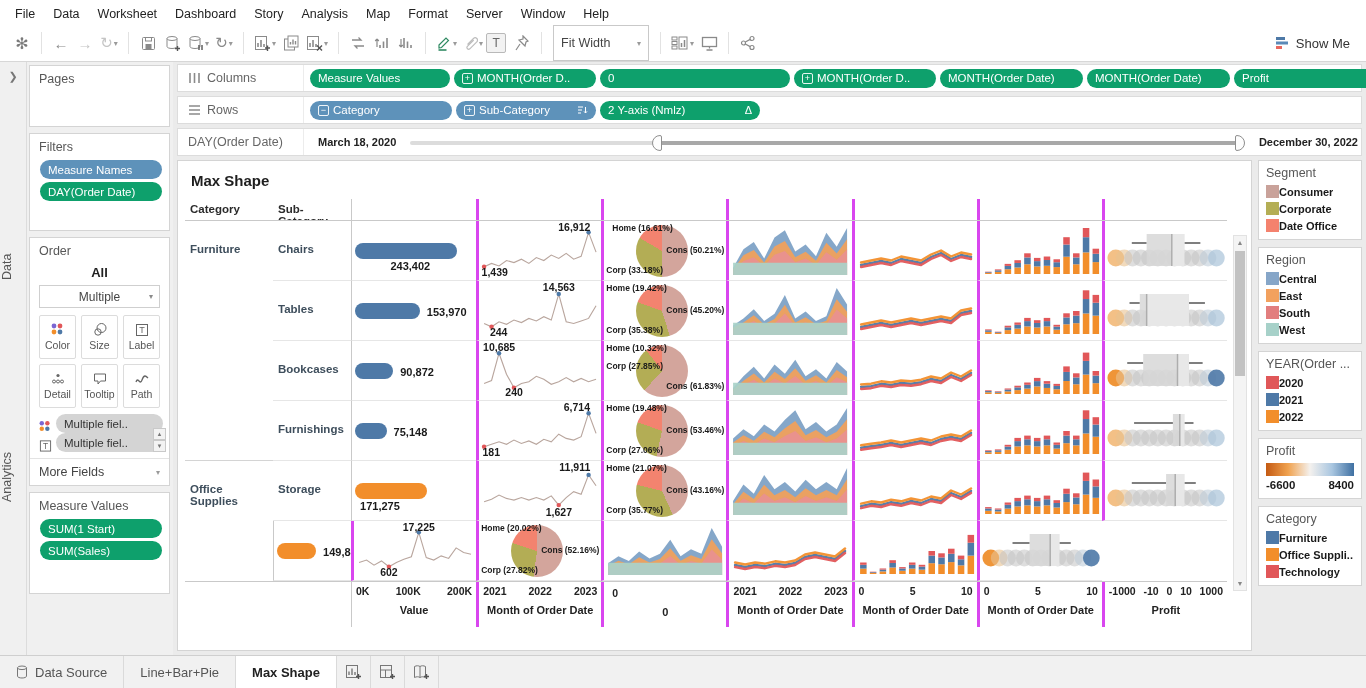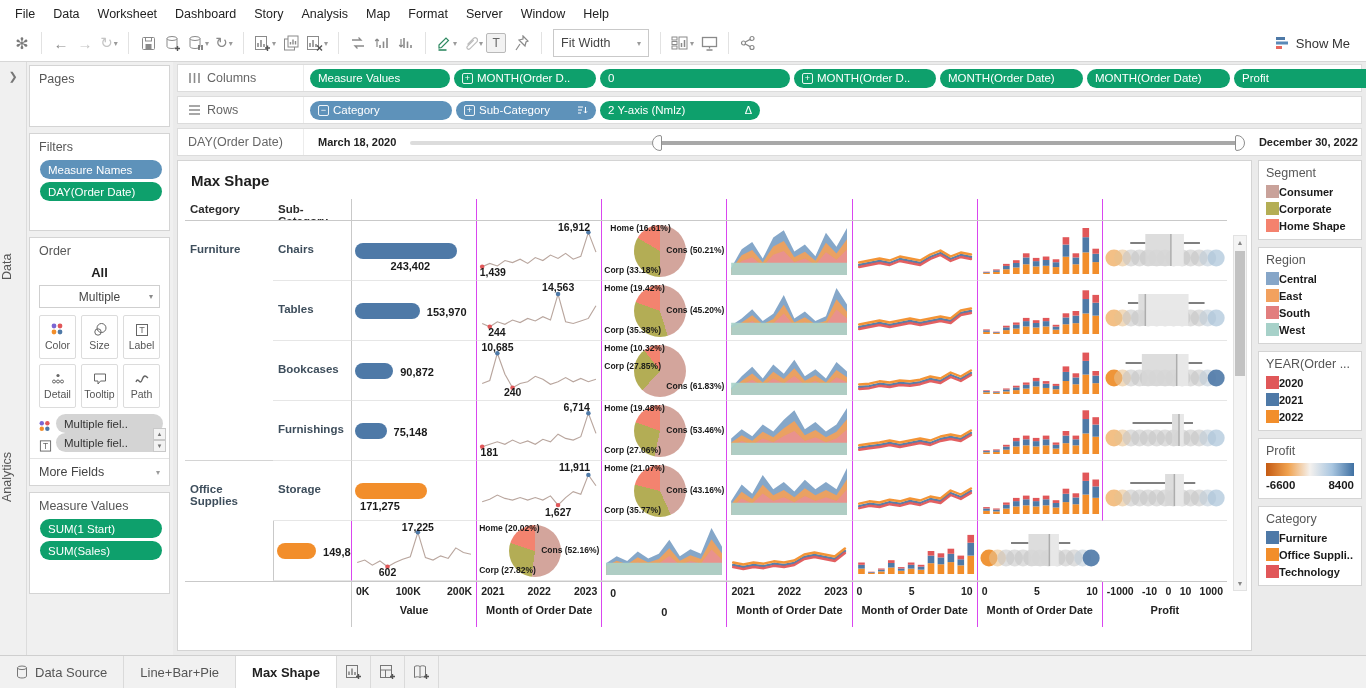--- a/index.html
+++ b/index.html
@@ -12,21 +12,21 @@
   
   .menubar { height:25px; background:#fff; display:flex; align-items:flex-end; padding-left:6px; }
   .menubar .mi { padding:4px 9px; font-size:12.5px; color:#222; cursor:default; }
   
   .toolbar { height:37px; background:#fff; border-bottom:1px solid #d7d7d7; display:flex; align-items:center; padding:0 10px; }
   .tbtn { height:26px; min-width:24px; display:flex; align-items:center; justify-content:center; color:#8a8a8a; font-size:15px; padding:0 3px; border-radius:2px; }
   .tbtn svg { display:block; }
   .tbtn.disabled { color:#c5c5c5; }
   .tcaret { font-size:8px; color:#9a9a9a; margin-left:1px; }
   .tsep { width:1px; height:22px; background:#e2e2e2; margin:0 7px; }
-  .fitwidth { width:96px; height:28px; border:1px solid #c9c9c9; display:flex; align-items:center; justify-content:space-between; padding:0 7px; color:#444; font-size:12.5px; background:#fff; margin:0 4px; }
+  .fitwidth { width:96px; height:36px; border:1px solid #c9c9c9; display:flex; align-items:center; justify-content:space-between; padding:0 7px; color:#444; font-size:12.5px; background:#fff; margin:0 4px; }
   .showme { margin-left:auto; display:flex; align-items:center; gap:6px; color:#333; font-size:13px; padding-right:6px; }
   .tbox { border:1px solid #b9b9b9; width:20px; height:20px; display:flex; align-items:center; justify-content:center; font-size:12px; color:#666; background:#f2f2f2; border-radius:2px; }
   
   .main { display:flex; height:593px; }
   .tabstrip { width:27px; background:#f0f0f0; border-right:1px solid #dcdcdc; position:relative; flex:none; }
   .collapse-btn { width:19px; height:19px; margin:5px auto; color:#777; font-size:11px; display:flex; align-items:center; justify-content:center; }
   .vtab { position:absolute; left:0; width:100%; writing-mode:vertical-rl; transform:rotate(180deg); color:#555; font-size:12.5px; text-align:center; }
   .vtab.data { top:160px; height:90px; }
   .vtab.analytics { top:360px; height:110px; }
   .leftpanel { width:146px; flex:none; background:#f0f0f0; padding:3px 3px 0 2px; display:flex; flex-direction:column; gap:6px; }
@@ -70,21 +70,21 @@
   .fhandle.right { border-radius:2px 8px 8px 2px; }
   
   .viewwrap { flex:1; display:flex; gap:6px; min-height:0; padding-bottom:4px; }
   .sheetcard { flex:1; background:#fff; border:1px solid #d4d4d4; position:relative; min-width:0; }
   .sheet-title { font-weight:bold; font-size:15px; color:#1e1e1e; padding:11px 0 2px 13px; }
   .stable { margin:8px 24px 0 7px; }
   .srow { display:grid; grid-template-columns:88px 78px repeat(7,1fr); }
   .shead { height:22px; border-bottom:1px solid #c9c9c9; }
   .shead .hlbl { font-weight:bold; font-size:11.5px; color:#2b2b2b; padding:4px 0 0 5px; }
   .cell { position:relative; overflow:hidden; }
-  .chartcell { border-left:1px solid #d946ef; }
+  .chartcell { border-left:3px solid #d946ef; }
   .chartcell.first { border-left:1px solid #c9c9c9; }
   .drow { height:60px; }
   .drow .cell { border-bottom:1px solid #e6e6e6; }
   .drow .cat { border-bottom:none; }
   .drow.groupend .cat { border-bottom:1px solid #d4d4d4; }
   .catlbl, .sublbl { font-weight:bold; font-size:11.5px; color:#3e4e5c; padding:22px 0 0 5px; }
   .hbar { position:absolute; left:3px; top:22px; height:16px; border-radius:8px; }
   .hbar.blue { background:#4e79a7; } .hbar.orange { background:#f28e2b; }
   .barlabel { position:absolute; font-weight:bold; font-size:11px; color:#1a1a1a; white-space:nowrap; }
   .mmlabel { position:absolute; font-weight:bold; font-size:10.5px; color:#1a1a1a; white-space:nowrap; }
@@ -1088,21 +1088,21 @@
               <div class="litem">
                 <span class="lsw" style="background: rgb(201, 162, 154);"></span>
                 <span class="llbl">Consumer</span>
               </div>
               <div class="litem">
                 <span class="lsw" style="background: rgb(180, 174, 85);"></span>
                 <span class="llbl">Corporate</span>
               </div>
               <div class="litem">
                 <span class="lsw" style="background: rgb(244, 130, 110);"></span>
-                <span class="llbl">Home Shape</span>
+                <span class="llbl">Date Office</span>
               </div>
             </div>
             <div class="lcard">
               <div class="lt">Region</div>
               <div class="litem">
                 <span class="lsw" style="background: rgb(134, 166, 200);"></span>
                 <span class="llbl">Central</span>
               </div>
               <div class="litem">
                 <span class="lsw" style="background: rgb(242, 161, 94);"></span>

